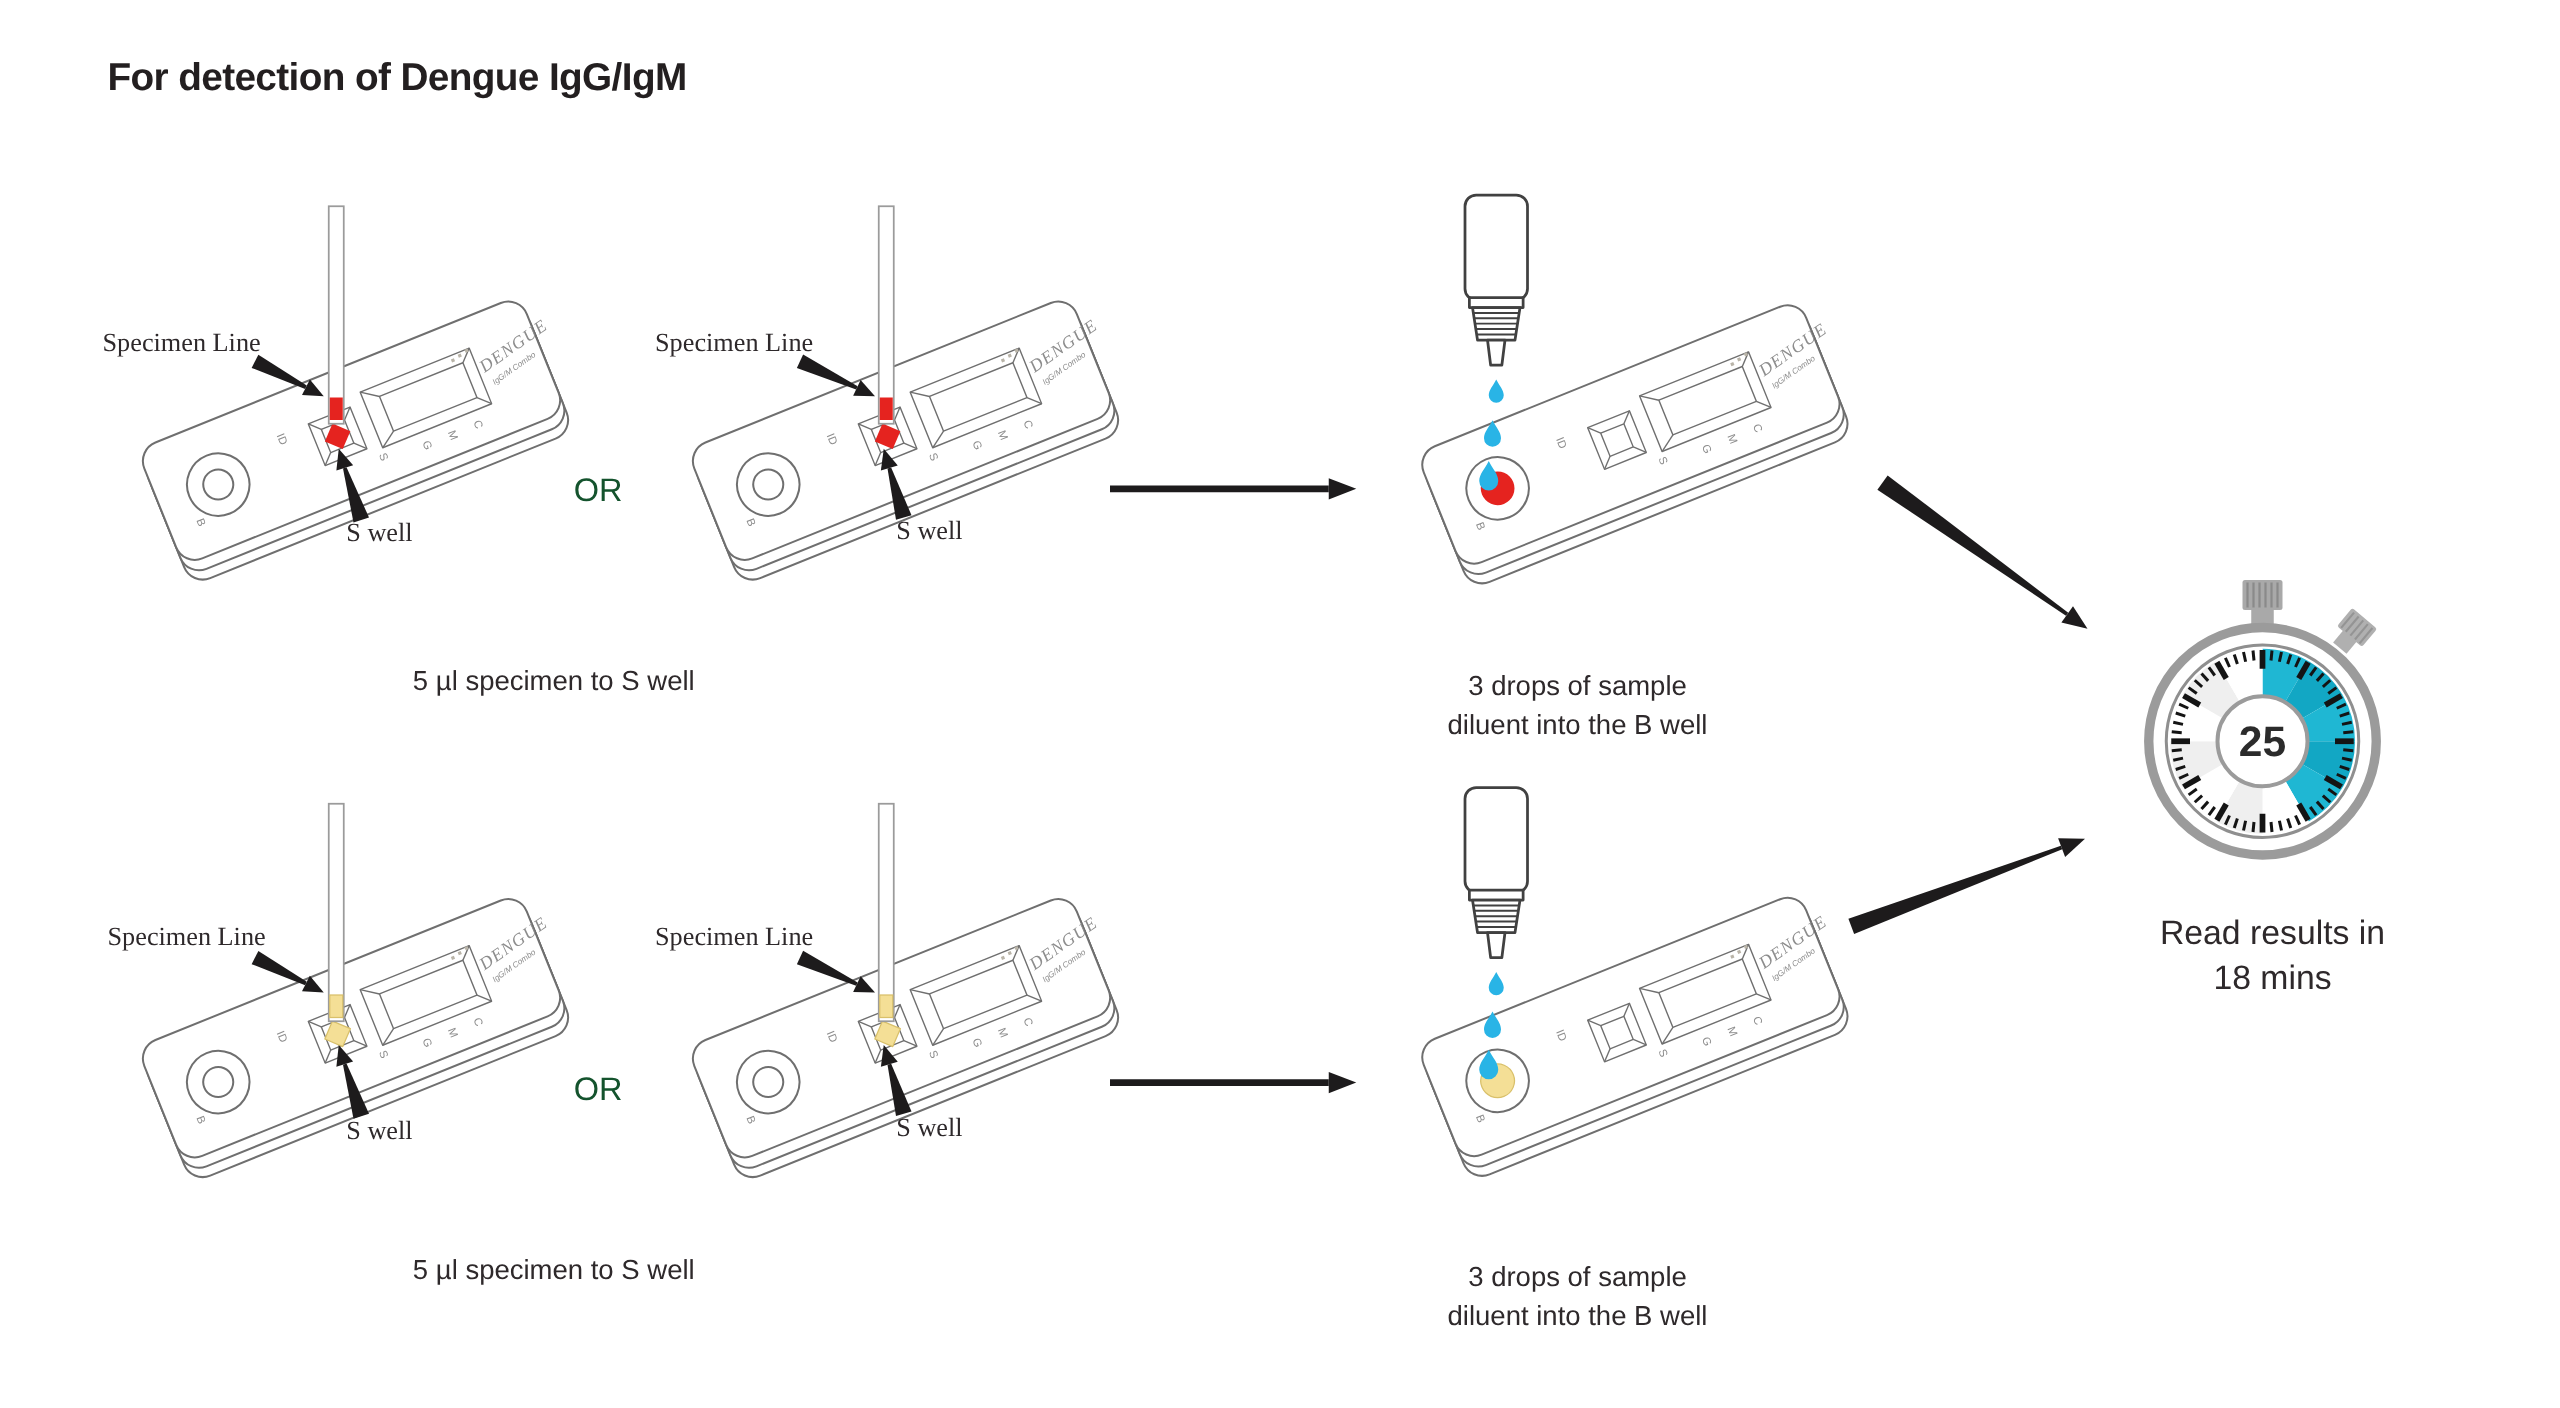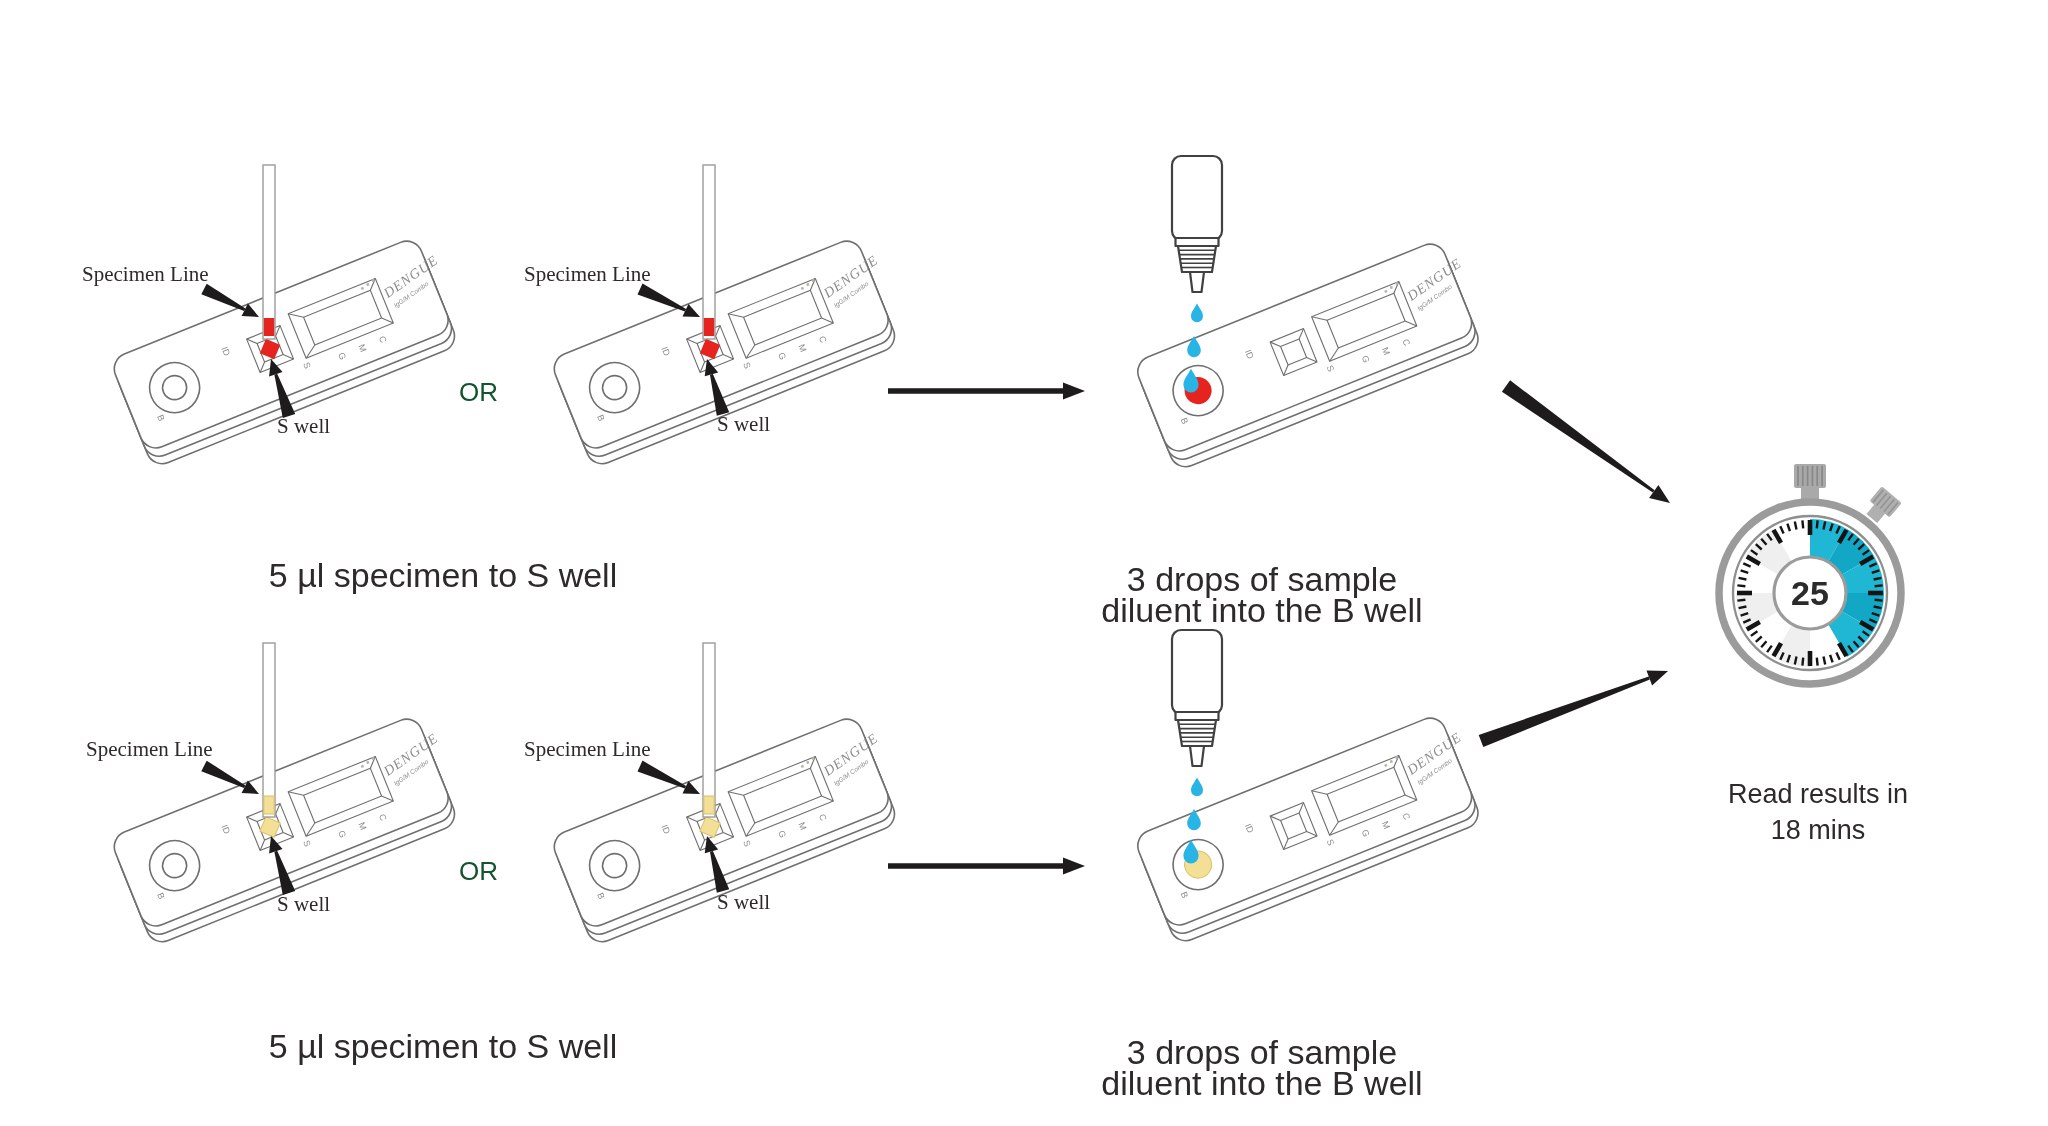--- a/index.html
+++ b/index.html
@@ -3,21 +3,21 @@
 <meta charset="utf-8">
 <style>
   html,body{margin:0;padding:0;background:#ffffff;}
   #stage{position:relative;width:2048px;height:1126px;background:#ffffff;overflow:hidden;
          font-family:"Liberation Sans",sans-serif;color:#2e292b;}
   #art{position:absolute;left:0;top:0;}
   .txt{position:absolute;white-space:nowrap;}
   .title{font-size:31px;font-weight:800;color:#231f20;letter-spacing:-0.5px;}
   .lbl{font-size:21px;color:#2e292b;font-family:Liberation Serif, serif;}
   .or{font-size:26px;color:#14532d;}
-  .cap{font-size:34px;line-height:31px;text-align:center;transform:translateX(-50%);margin-top:31px;}
+  .cap{font-size:22px;line-height:31px;text-align:center;transform:translateX(-50%);}
   .result{font-size:27px;line-height:36px;text-align:center;transform:translateX(-50%);}
 </style>
 </head>
 <body>
 
 <div id="stage">
 
   <svg id="art" width="2048" height="1126" viewBox="0 0 2048 1126" font-family="'Liberation Sans',sans-serif">
       <g transform="translate(109.5,360) rotate(-22)" stroke="#6f6f6f" fill="#ffffff" stroke-width="1.6" stroke-linejoin="round">
         <rect x="0" y="17" width="330" height="100" rx="16"></rect>
@@ -415,20 +415,21 @@
         <line x1="1781.0" y1="542.8" x2="1773.5" y2="529.8" stroke="#141414" stroke-width="4.6"></line>
         <line x1="1783.6" y1="533.6" x2="1780.3" y2="526.3" stroke="#141414" stroke-width="2.4"></line>
         <line x1="1789.9" y1="531.2" x2="1787.4" y2="523.6" stroke="#141414" stroke-width="2.4"></line>
         <line x1="1796.5" y1="529.4" x2="1794.8" y2="521.6" stroke="#141414" stroke-width="2.4"></line>
         <line x1="1803.2" y1="528.4" x2="1802.4" y2="520.4" stroke="#141414" stroke-width="2.4"></line>
         <circle cx="1810" cy="593" r="36" fill="#ffffff" stroke="#9b9b9b" stroke-width="3.2"></circle>
         <text x="1810" y="605" text-anchor="middle" font-size="34" font-weight="bold" fill="#2b2b2b" stroke="none">25</text>
       </g>
     </svg>
 
+  <div class="txt title" style="left:86px;top:44px;">For detection of Dengue IgG/IgM</div>
 
   <div class="txt lbl" style="left:82px;top:262px;">Specimen Line</div>
   <div class="txt lbl" style="left:524px;top:262px;">Specimen Line</div>
   <div class="txt lbl" style="left:277px;top:414px;">S well</div>
   <div class="txt lbl" style="left:717px;top:412px;">S well</div>
   <div class="txt or" style="left:459px;top:377px;">OR</div>
 
   <div class="txt lbl" style="left:86px;top:737px;">Specimen Line</div>
   <div class="txt lbl" style="left:524px;top:737px;">Specimen Line</div>
   <div class="txt lbl" style="left:277px;top:892px;">S well</div>
@@ -438,18 +439,18 @@
   <div class="txt cap" style="left:443px;top:529px;">5 µl specimen to S well</div>
   <div class="txt cap" style="left:443px;top:1000px;">5 µl specimen to S well</div>
   <div class="txt cap" style="left:1262px;top:533px;">
     <div>3 drops of sample</div>
     <div>diluent into the B well</div>
   </div>
   <div class="txt cap" style="left:1262px;top:1006px;">
     <div>3 drops of sample</div>
     <div>diluent into the B well</div>
   </div>
-  <div class="txt result" style="left:1818px;top:776px;">
+  <div class="txt result" style="left:1818px;top:728px;">
     <div>Read results in</div>
     <div>18 mins</div>
   </div>
 
 </div>
 
 </body></html>

